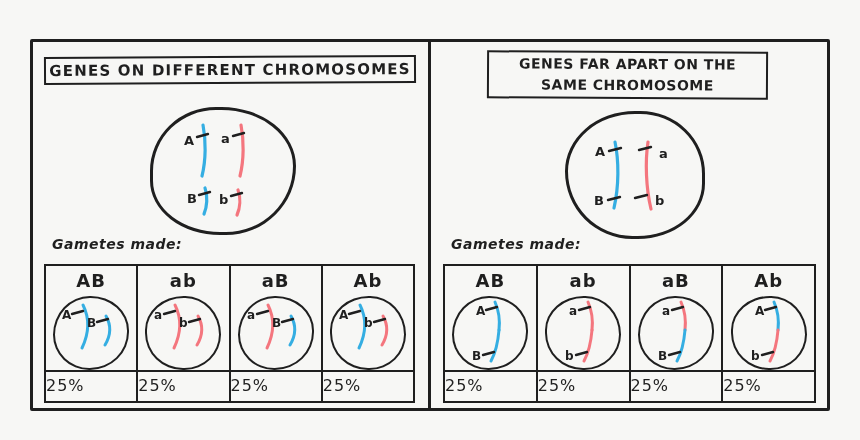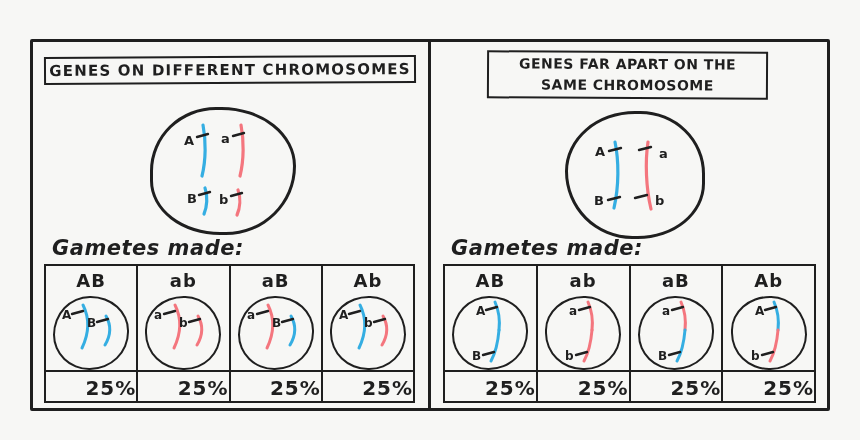--- a/index.html
+++ b/index.html
@@ -47,21 +47,21 @@
 
   .cell-blob {
     border: 3px solid var(--ink, #1f1f1f);
     border-radius: 47% 53% 50% 50% / 52% 48% 56% 44%;
   }
   .cell-left  { left: 150px; top: 107px; width: 146px; height: 128px; }
   .cell-right { left: 565px; top: 111px; width: 140px; height: 128px; border-radius: 52% 48% 50% 50% / 49% 51% 45% 55%; }
   .cell-blob svg { position: absolute; left: 0; top: 0; }
 
   .gametes-heading {
-    font-size: 21px; font-weight: 600; font-style: italic;
+    font-size: 14px; font-weight: 600; font-style: italic;
     letter-spacing: 0.5px; height: 26px;
   }
   .heading-left  { left: 52px;  top: 236px; }
   .heading-right { left: 451px; top: 236px; }
 
   .gtable {
     border: 2.5px solid var(--ink, #1f1f1f);
     display: flex; align-items: stretch;
     background: var(--paper, #f7f7f5);
   }
@@ -77,21 +77,21 @@
   .gcircle {
     position: absolute; left: 50%; top: 1px; transform: translateX(-50%);
     width: 76px; height: 74px;
     border: 2.5px solid var(--ink, #1f1f1f);
     border-radius: 49% 51% 52% 48% / 53% 47% 52% 48%;
   }
   .gcol:nth-child(even) .gcircle { border-radius: 52% 48% 49% 51% / 47% 53% 49% 51%; }
   .gcircle svg { position: absolute; left: -1px; top: -1px; }
   .gpercent {
     height: 31px; border-top: 2.5px solid var(--ink, #1f1f1f);
-    text-align: right; font-size: 20px; font-weight: 700;
+    text-align: left; font-size: 16px; font-weight: 400;
     padding-top: 4px; letter-spacing: 1px;
   }
 
   svg text {
     font-family: "DejaVu Sans", sans-serif;
     font-weight: 700;
     fill: var(--ink, #1f1f1f);
   }
   svg .lbl-lg { font-size: 13px; }
   svg .lbl-sm { font-size: 12px; }

